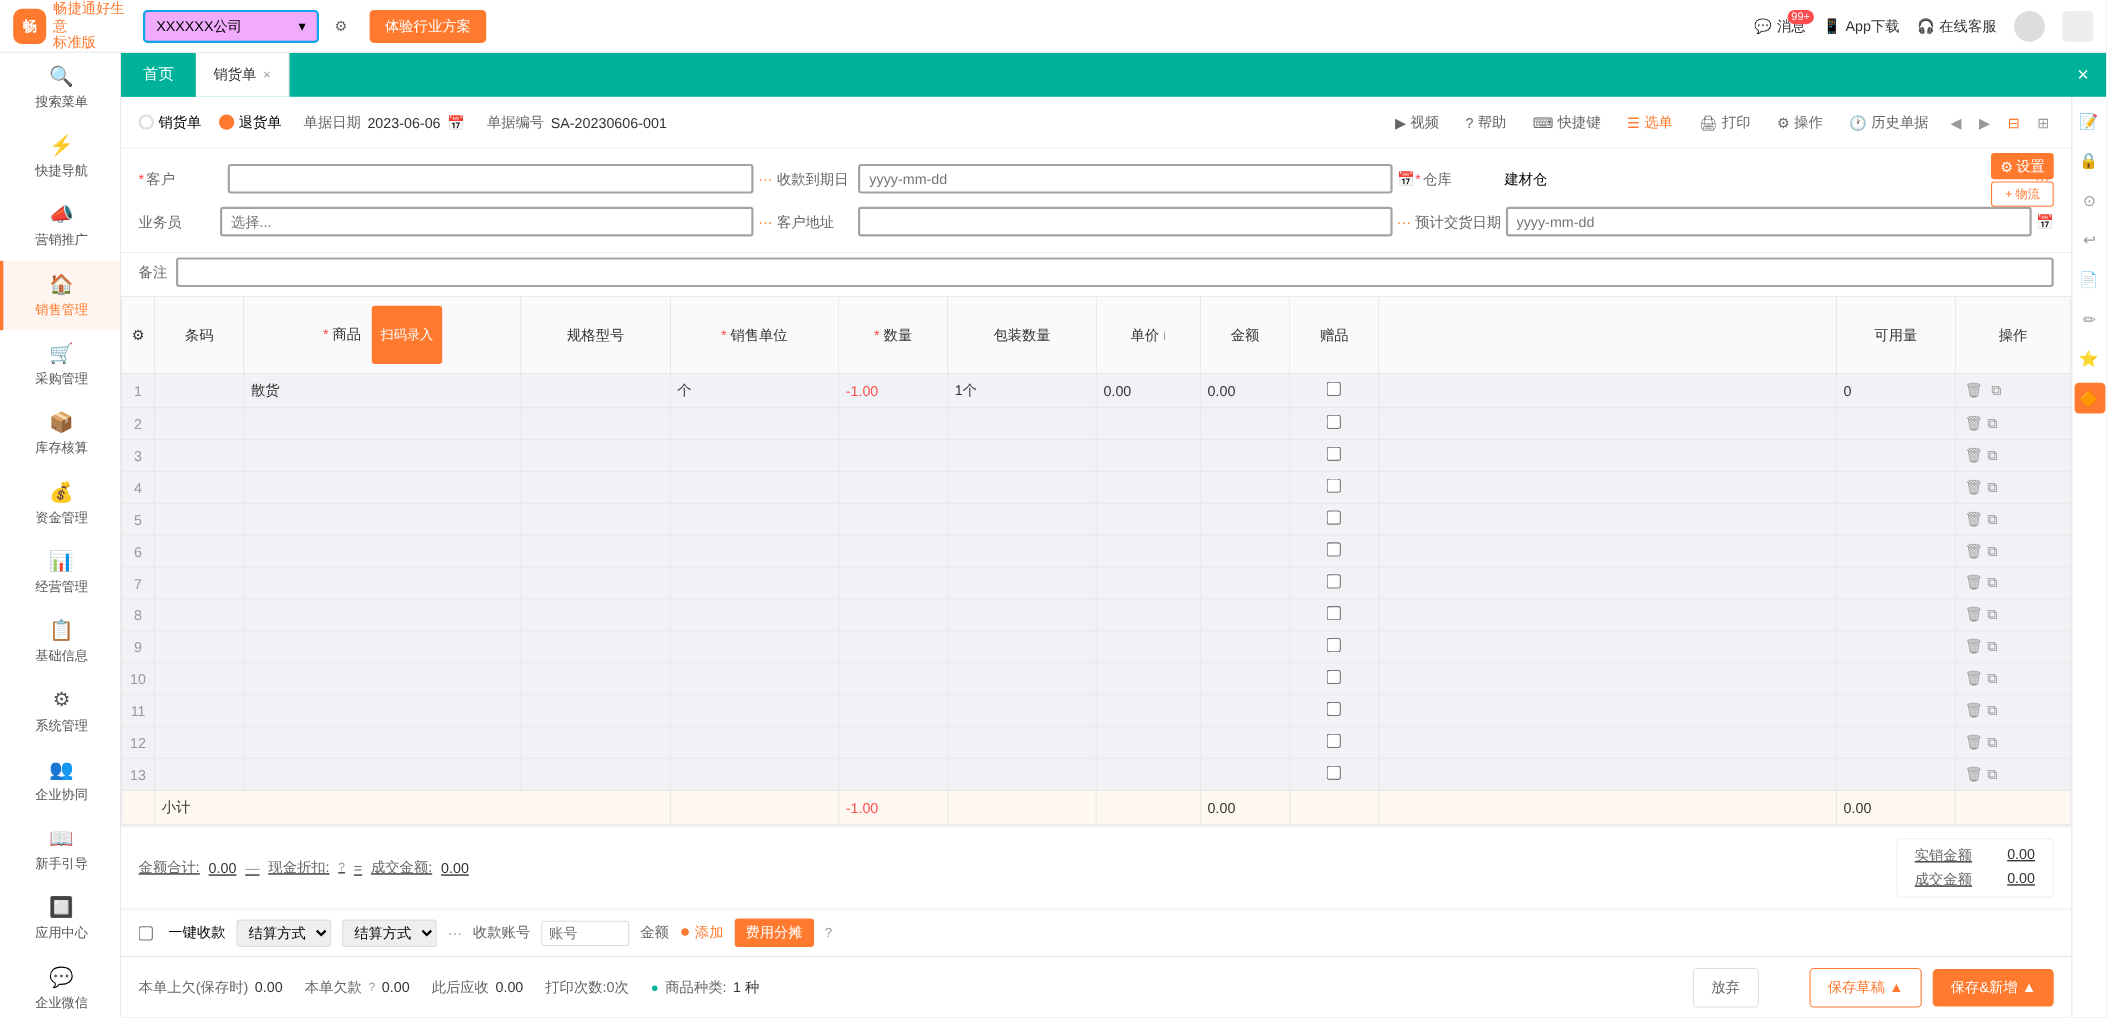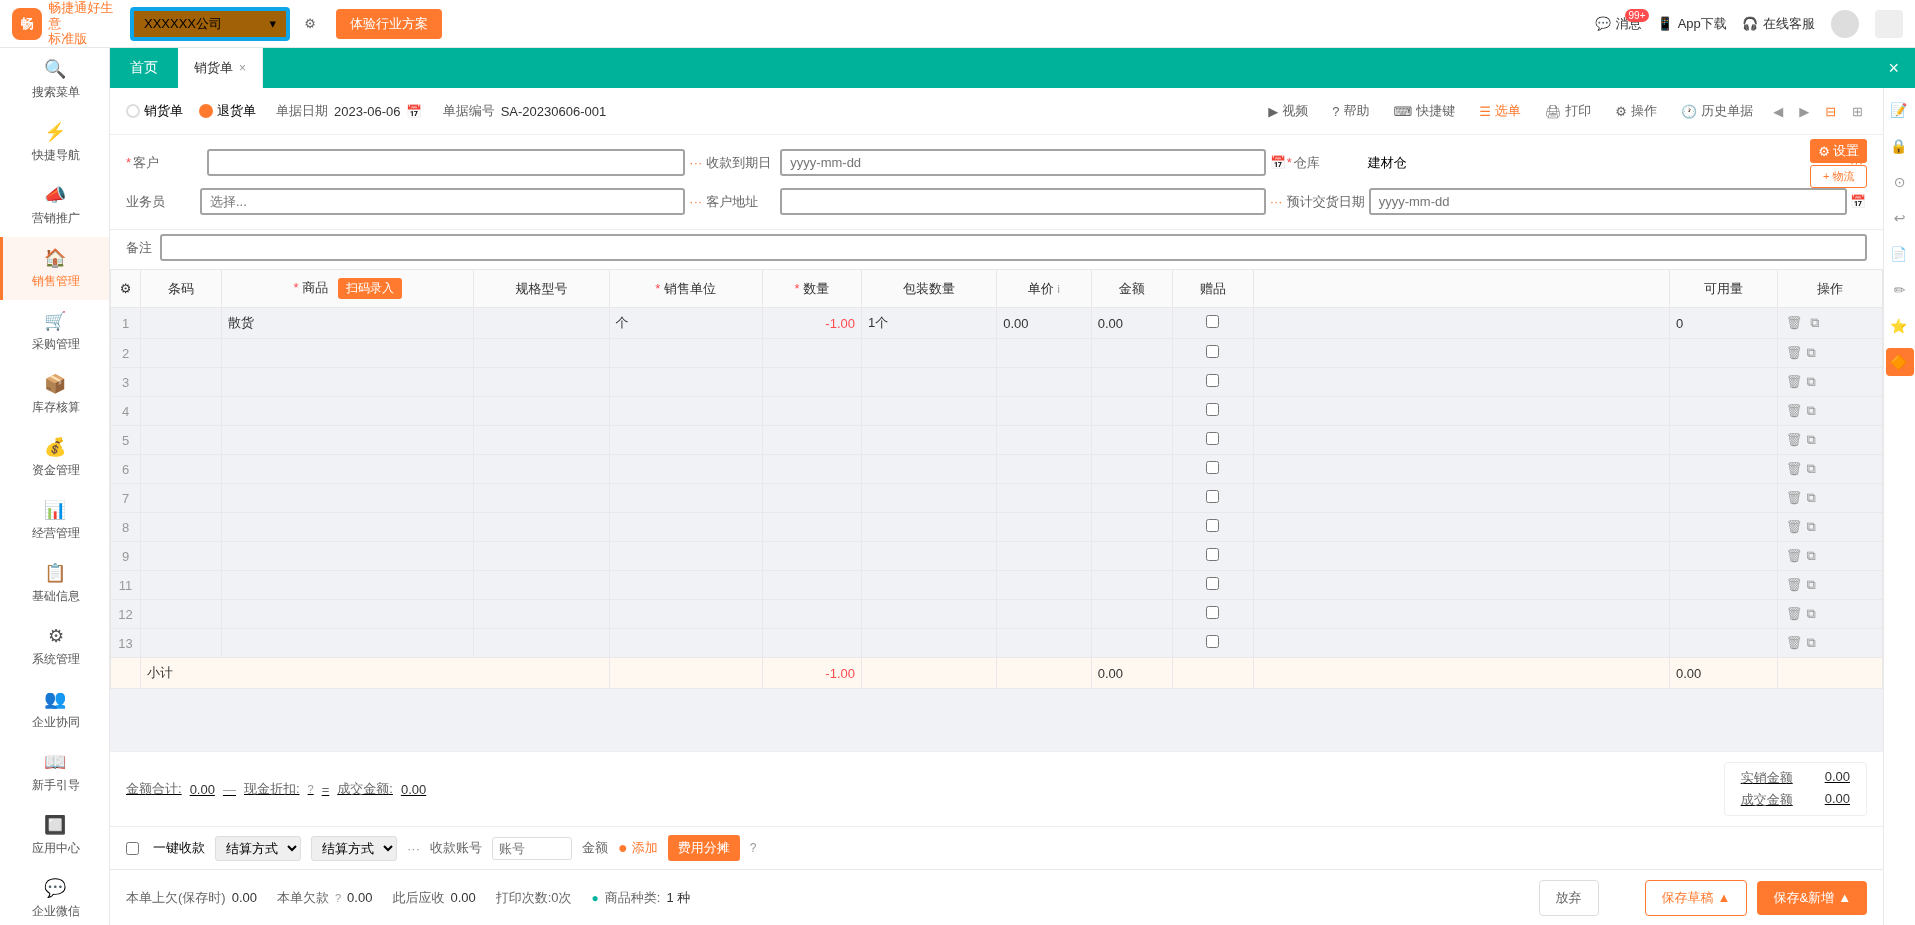--- a/index.html
+++ b/index.html
@@ -24,23 +24,23 @@
     .logo-icon {
       width: 32px; height: 32px;
       background: #ff7a2f;
       border-radius: 8px;
       display: flex; align-items: center; justify-content: center;
       color: #fff; font-weight: bold; font-size: 14px; margin-right: 6px;
     }
     .logo-text { font-size: 11px; color: #ff7a2f; line-height: 1.2; }
     .company-selector {
       display: flex; align-items: center;
-      border: 4px solid #0ea5e9; border-radius: 4px;
+      border: 2px solid #0ea5e9; border-radius: 4px;
       padding: 4px 10px; margin-left: 8px; cursor: pointer;
-      background: #a16207; min-width: 160px; justify-content: space-between;
+      background: #f0abfc; min-width: 160px; justify-content: space-between;
     }
     .btn-experience {
       background: #ff7a2f; color: #fff; border: none; border-radius: 4px;
       padding: 6px 14px; cursor: pointer; margin-left: 10px; font-size: 13px;
     }
     .settings-icon-btn {
       width: 32px; height: 32px; display: flex; align-items: center; justify-content: center;
       cursor: pointer; color: #666; margin-left: 4px;
     }
     .top-bar-right {
@@ -120,24 +120,24 @@
 
     
     .table-container { flex: 1; overflow: auto; }
     table { width: 100%; border-collapse: collapse; }
     th {
       background: #fafafa; border: 1px solid #e8e8e8; padding: 8px 6px;
       font-weight: 500; color: #333; white-space: nowrap; position: sticky; top: 0; z-index: 1;
     }
     td { border: 1px solid #e8e8e8; padding: 6px; color: #333; }
     .row-num { color: #999; text-align: center; width: 30px; }
-    .col-red { color: #ff4d4f; text-align: right; }
+    .col-red { color: #ff4d4f; }
     .scan-btn {
       background: #ff7a2f; color: #fff; border: none; border-radius: 3px;
-      padding: 2px 8px; cursor: pointer; font-size: 12px;
+      padding: 18px 8px; cursor: pointer; font-size: 12px;
     }
     .checkbox-cell { text-align: center; }
     .subtotal-row td { background: #fff8f0; font-weight: 500; }
     .op-btn { color: #999; cursor: pointer; margin: 0 2px; }
 
     
     .footer-summary {
       padding: 10px 16px; border-top: 1px solid #eee;
       display: flex; align-items: center; gap: 8px; flex-shrink: 0; background: #fff; text-decoration: underline;
     }
@@ -591,20 +591,35 @@
                   <td></td>
                   <td></td>
                   <td></td>
                   <td class="checkbox-cell"><input type="checkbox" style=""></td>
                   <td></td>
                   <td></td>
                   <td><span class="op-btn">🗑</span><span class="op-btn">⧉</span></td>
                 </tr>
               <tr>
                   <td class="row-num">9</td>
+                  <td></td>
+                  <td></td>
+                  <td></td>
+                  <td></td>
+                  <td></td>
+                  <td></td>
+                  <td></td>
+                  <td></td>
+                  <td class="checkbox-cell"><input type="checkbox" style=""></td>
+                  <td></td>
+                  <td></td>
+                  <td><span class="op-btn">🗑</span><span class="op-btn">⧉</span></td>
+                </tr>
+              <tr>
+                  <td class="row-num">10</td>
                   <td></td>
                   <td></td>
                   <td></td>
                   <td></td>
                   <td></td>
                   <td></td>
                   <td></td>
                   <td></td>
                   <td class="checkbox-cell"><input type="checkbox" style=""></td>
                   <td></td>

